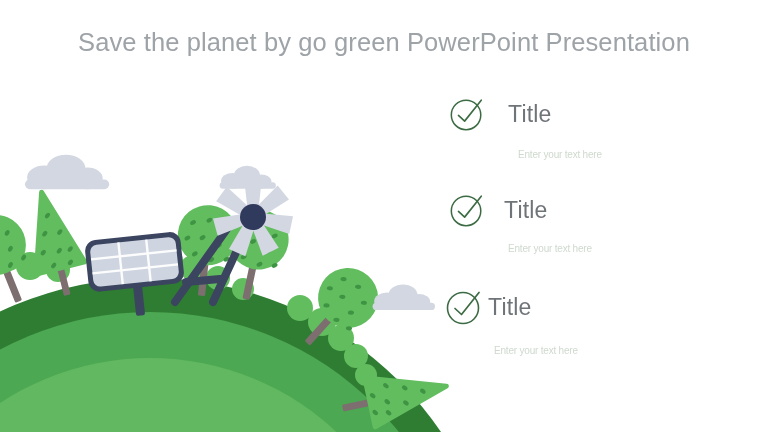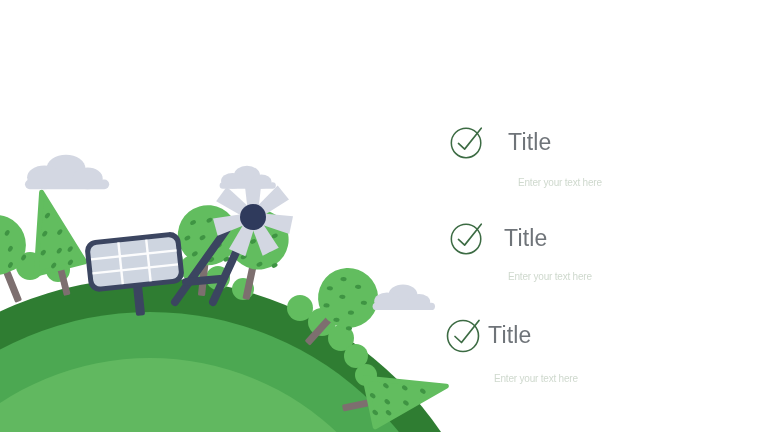--- a/index.html
+++ b/index.html
@@ -49,21 +49,20 @@
   .bullets {
     position: absolute;
     left: 440px;
     top: 95px;
     width: 300px;
     height: 290px;
   }
   .bullet-item {
     position: absolute;
     width: 300px;
-    margin-top: 28px;
   }
   .bullet-item.i0 { top: 0px;   left: 8px; }
   .bullet-item.i1 { top: 96px;  left: 8px; }
   .bullet-item.i2 { top: 192px; left: 4px; }
 
   .bullet-head {
     display: flex;
     align-items: center;
   }
   .check-icon {
@@ -94,20 +93,21 @@
   }
   .bullet-item.i0 .bullet-caption { margin: 16px 0 0 70px; }
   .bullet-item.i1 .bullet-caption { margin: 14px 0 0 60px; }
   .bullet-item.i2 .bullet-caption { margin: 18px 0 0 50px; }
 </style>
 </head>
 <body>
 
 <div class="slide">
 
+  <div class="slide-title">Save the planet by go green PowerPoint Presentation</div>
 
   <div class="illustration">
     <svg width="470" height="362" viewBox="0 0 470 362" xmlns="http://www.w3.org/2000/svg">
       <defs>
 
         <g id="leafdash">
           <ellipse rx="3.1" ry="2.1" fill="#3f9443" transform="rotate(-38)"></ellipse>
         </g>
 
         <g id="roundtree">

